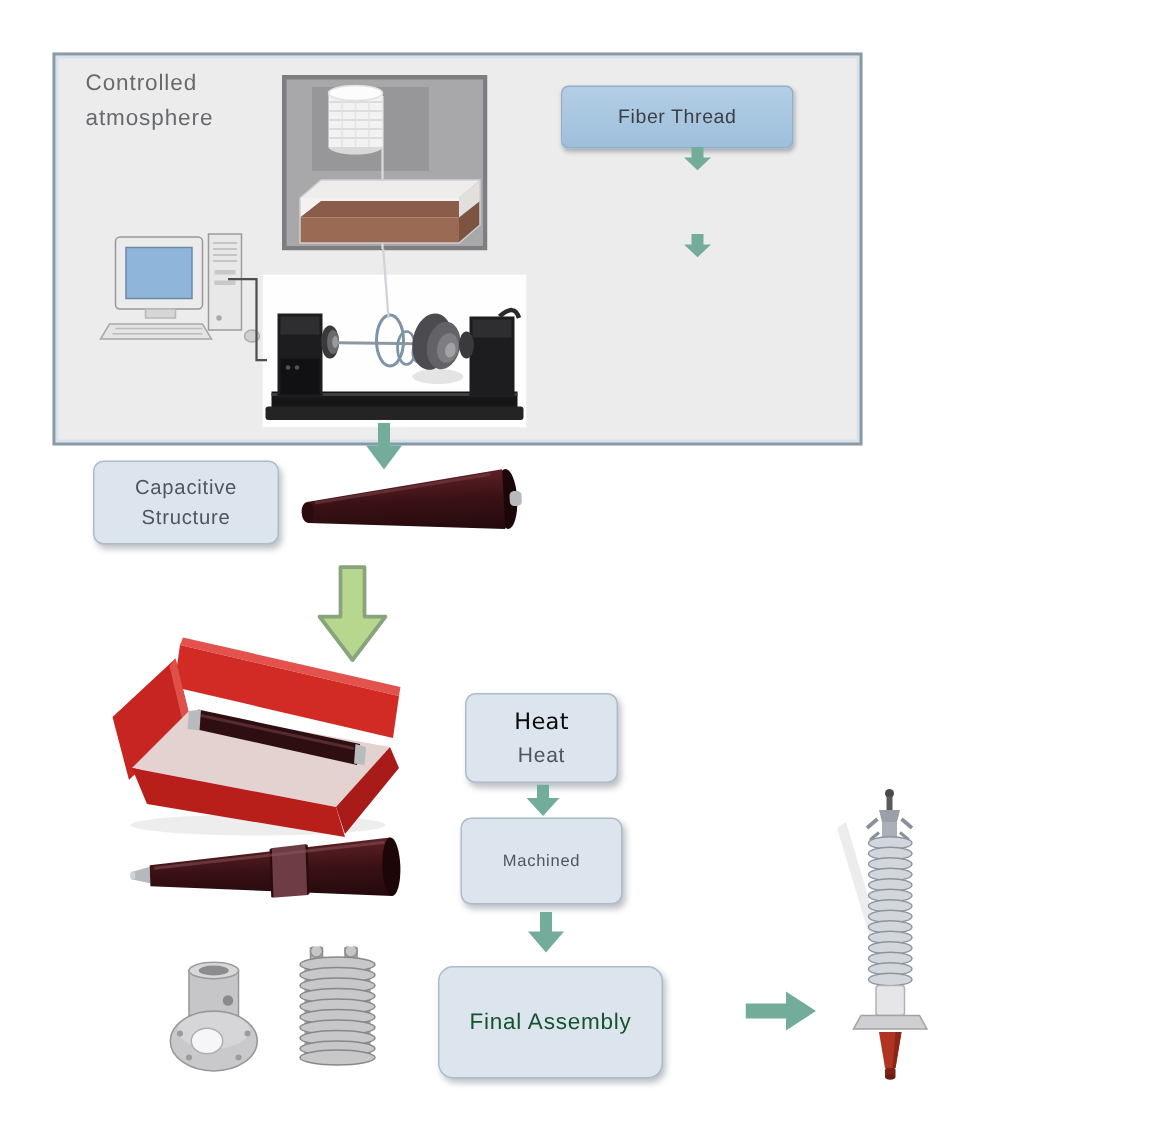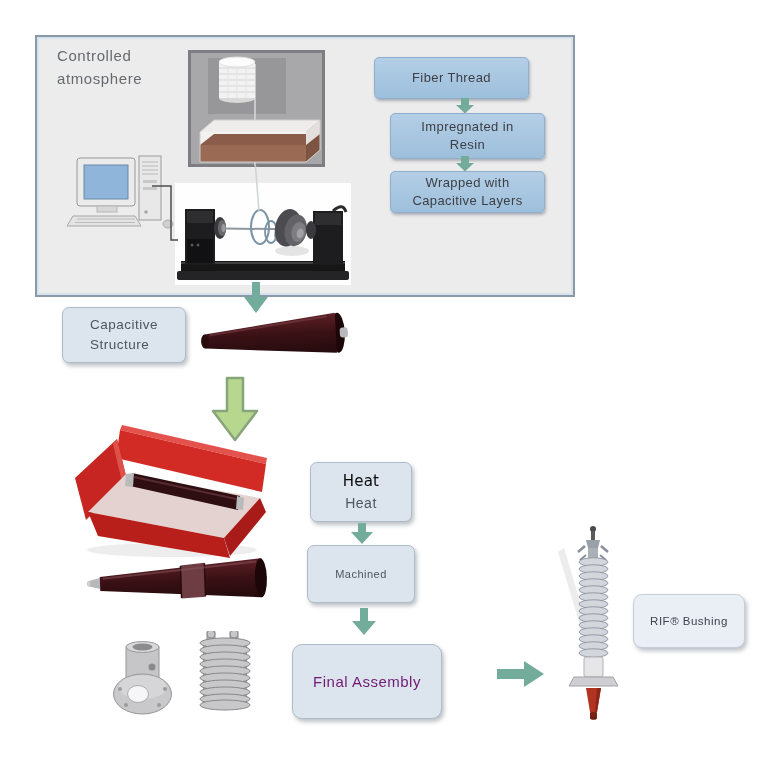--- a/index.html
+++ b/index.html
@@ -20,26 +20,26 @@
         display:flex;align-items:center;justify-content:center;text-align:center;
         font-size:13px;color:#3c4046;letter-spacing:.4px;line-height:1.35;white-space:pre-line;}
   .step1{left:374px;top:57px;height:40px;}
   .step2{left:390px;top:113px;height:44px;}
   .step3{left:390px;top:171px;height:40px;}
 
   
   .lbox{background:var(--label-box-fill,#dce5ed);border:1px solid var(--label-box-border,#aebbc8);
         border-radius:7px;box-shadow:2px 3px 4px rgba(90,100,115,.40);
         display:flex;flex-direction:column;align-items:center;justify-content:center;
-        text-align:left;color:#4e5560;letter-spacing:.5px;white-space:pre-line;}
+        text-align:center;color:#4e5560;letter-spacing:.5px;white-space:pre-line;}
   .capstruct{left:62px;top:307px;width:122px;height:54px;font-size:13.5px;line-height:1.5;}
   .heatbox{left:310px;top:462px;width:100px;height:58px;font-size:14px;line-height:1.45;}
   .heatbox .heat-line{font-family:"DejaVu Sans",sans-serif;font-size:15px;color:#0a0a0a;letter-spacing:.2px;}
   .machbox{left:307px;top:545px;width:106px;height:56px;font-size:11px;}
-  .finalbox{left:292px;top:644px;width:148px;height:73px;font-size:15px;border-radius:10px;color:#701a75;}
+  .finalbox{left:292px;top:644px;width:148px;height:73px;font-size:15px;border-radius:10px;color:#14532d;}
   .bushlabel{left:633px;top:594px;width:110px;height:52px;font-size:11.5px;border-radius:9px;
              background:#eaeff5;border-color:#c6cfd8;color:#3e444c;}
 
   .teal{fill:var(--teal-arrow,#73ac9b);}
   svg{display:block;}
 </style>
 </head>
 <body>
 
 <div class="canvas">
@@ -124,27 +124,23 @@
 
   <svg class="abs" style="left:0;top:0;pointer-events:none" width="768" height="760" viewBox="0 0 768 760">
     <polyline points="152,186 171,186 171,240 178,240" stroke="#4e4e52" stroke-width="1.5" fill="none"></polyline>
     <line x1="255.5" y1="166" x2="259" y2="212" stroke="#cfd3d8" stroke-width="1.5"></line>
   </svg>
 
   <div class="abs step step1">Fiber Thread</div>
   <svg class="abs" style="left:455px;top:98px" width="20" height="16" viewBox="0 0 20 16">
     <polygon class="teal" points="6,0 14,0 14,7 19,7 10,15.5 1,7 6,7"></polygon>
   </svg>
-  <div class="abs step step2">Impregnated in
-Resin</div>
   <svg class="abs" style="left:455px;top:156px" width="20" height="16" viewBox="0 0 20 16">
     <polygon class="teal" points="6,0 14,0 14,7 19,7 10,15.5 1,7 6,7"></polygon>
   </svg>
-  <div class="abs step step3">Wrapped with
-Capacitive Layers</div>
 
   <svg class="abs" style="left:240px;top:282px" width="32" height="32" viewBox="0 0 32 32">
     <polygon class="teal" points="12,0 20,0 20,15 28,15 16,31 4,15 12,15"></polygon>
   </svg>
 
   <div class="abs lbox capstruct">Capacitive
 Structure</div>
   <svg class="abs" style="left:198px;top:310px" width="152" height="57" viewBox="0 0 152 57">
     <defs>
       <linearGradient id="cylg" x1="0" y1="0" x2="0" y2="1">
@@ -278,15 +274,14 @@
       <ellipse cx="41.5" cy="129" rx="14.5" ry="4.2" fill="#d3d7dc" stroke="#8b93a0" stroke-width="0.9"></ellipse>
     </g>
     <rect x="32" y="133" width="19" height="20" rx="2" fill="#e6e6e8" stroke="#b2b2b6"></rect>
     <polygon points="22,153 61,153 66,162 17,162" fill="#cfcfd3" stroke="#a2a2a6"></polygon>
     <polygon points="34,164 49,164 45,188 38,188" fill="var(--cone-red,#b13423)"></polygon>
     <polygon points="45,164 49,164 45,188 43,188" fill="#8c2718"></polygon>
     <rect x="38" y="188" width="7" height="6" rx="1" fill="#7e2214"></rect>
     <ellipse cx="41.5" cy="194" rx="3.5" ry="1.8" fill="#6e1d11"></ellipse>
   </svg>
 
-  <div class="abs lbox bushlabel">RIF® Bushing</div>
 
 </div>
 
 </body></html>

